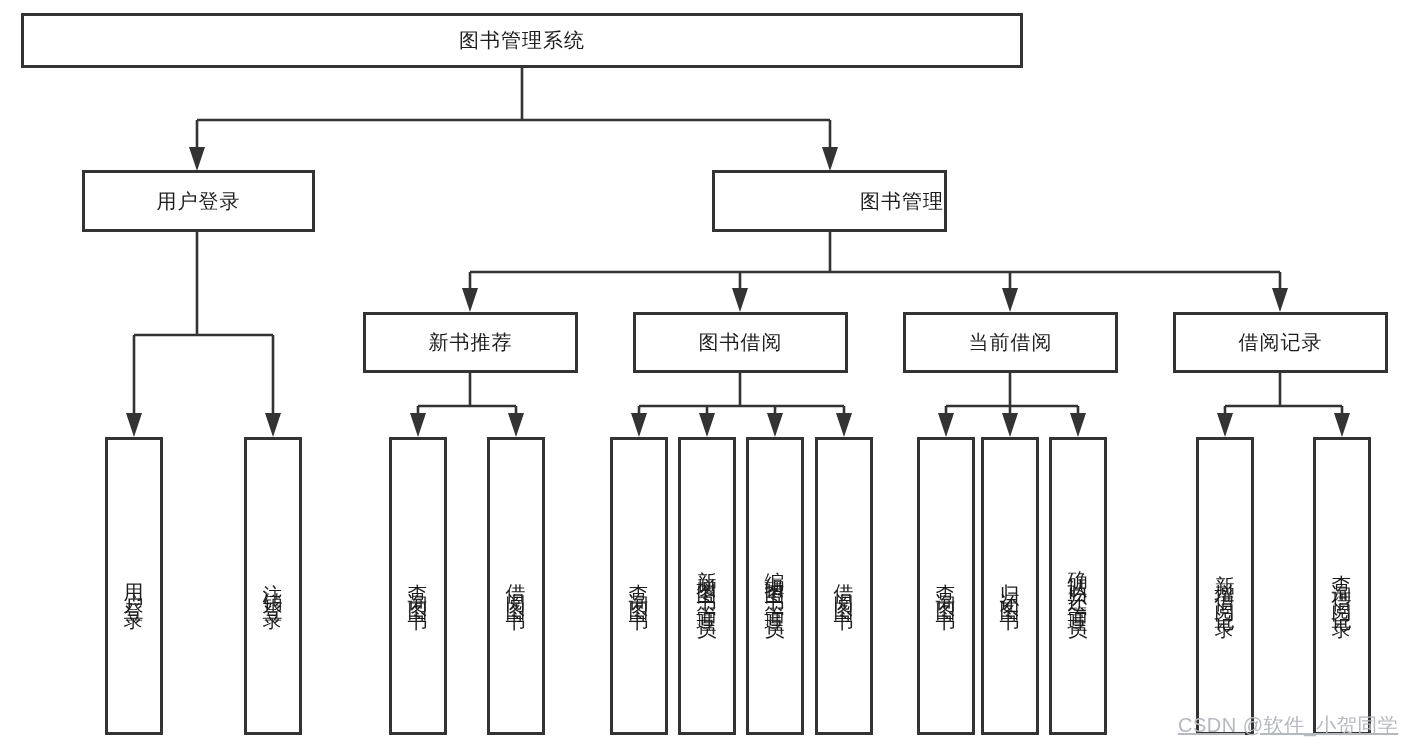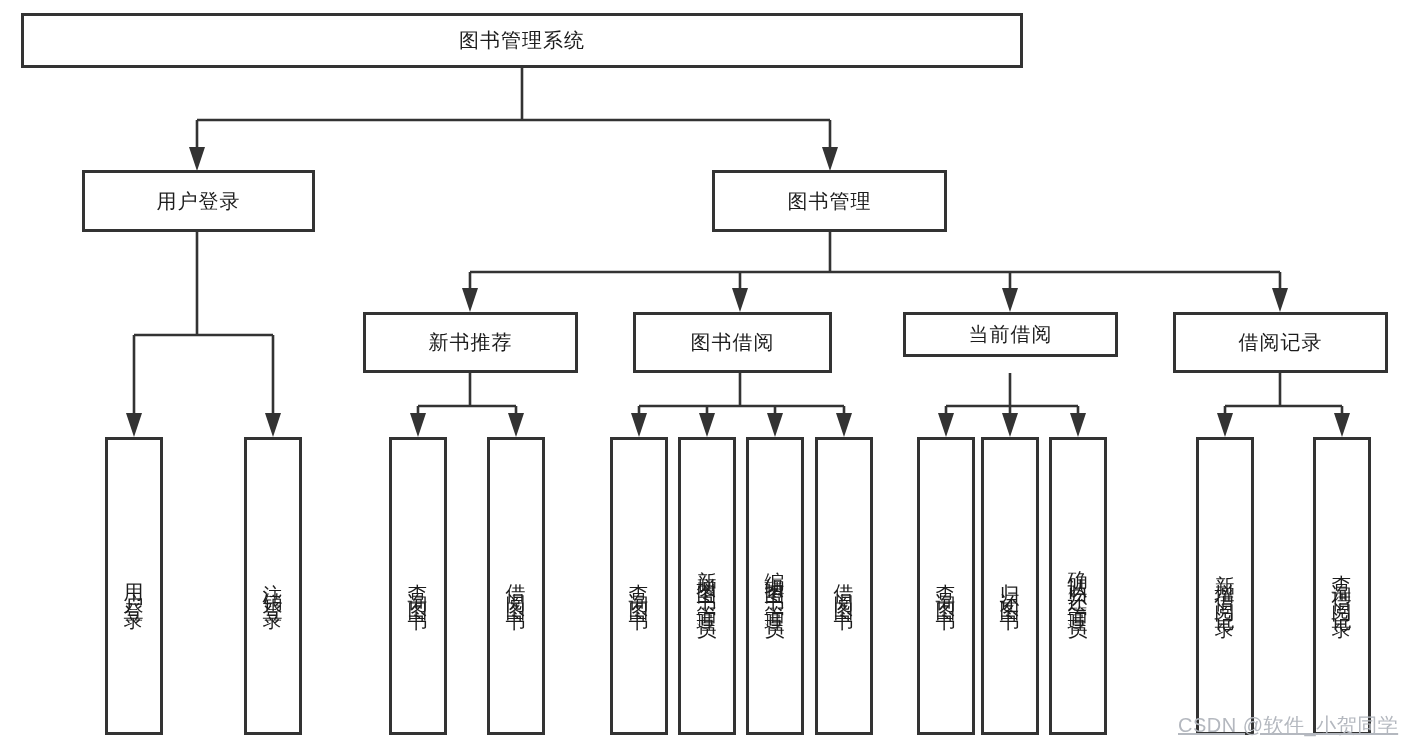--- a/index.html
+++ b/index.html
@@ -20,24 +20,24 @@
   }
   .leaf.long span.vtext { letter-spacing:7px; }
   .watermark {
     position:absolute; left:1178px; top:712px; z-index:5;
     font-size:20px; color:#b4b8bf; white-space:nowrap; letter-spacing:0.5px;text-decoration:underline;
   }
 
   
   #n-root        { left:21px;   top:13px;  width:1002px; height:55px; }
   #n-user-login  { left:82px;   top:170px; width:233px;  height:62px; }
-  #n-book-mgmt   { left:712px;  top:170px; width:235px;  height:62px; }
+  #n-book-mgmt   { left:712px;  top:170px; width:235px;  height:62px;justify-content:flex-end; }
   #n-new-rec     { left:363px;  top:312px; width:215px;  height:61px; }
-  #n-borrow      { left:633px;  top:312px; width:199px;  height:61px; }
-  #n-current     { left:903px;  top:312px; width:215px;  height:45px; }
+  #n-borrow      { left:633px;  top:312px; width:215px;  height:61px; }
+  #n-current     { left:903px;  top:312px; width:215px;  height:61px; }
   #n-records     { left:1173px; top:312px; width:215px;  height:61px;font-family:Liberation Serif, serif; }
 
   .leaf { top:437px; width:58px; height:298px; }
   #l-user-login    { left:105px;  }
   #l-logout        { left:244px;  }
   #l-rec-query     { left:389px;  }
   #l-rec-borrow    { left:487px;  }
   #l-bor-query     { left:610px;  }
   #l-bor-add       { left:678px;  }
   #l-bor-edit      { left:746px;  }

